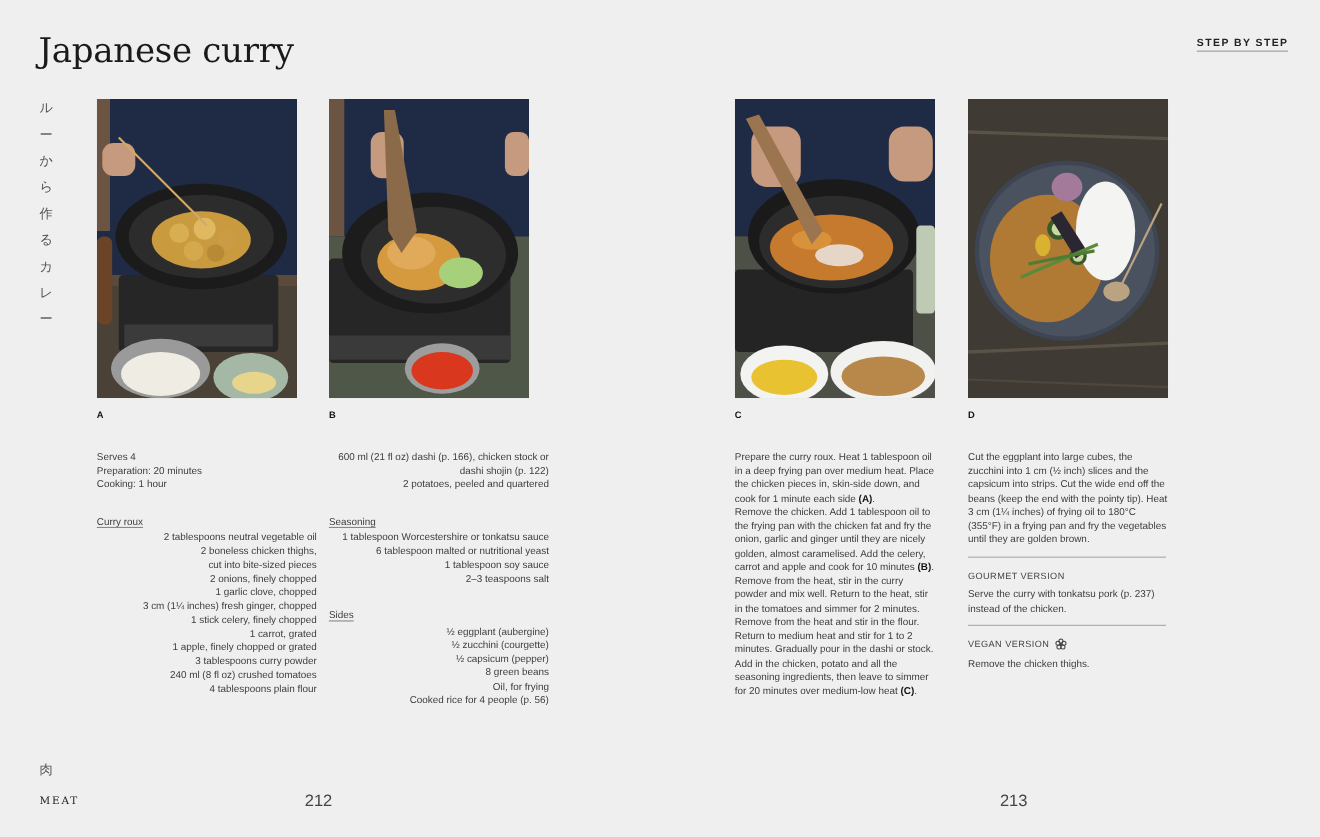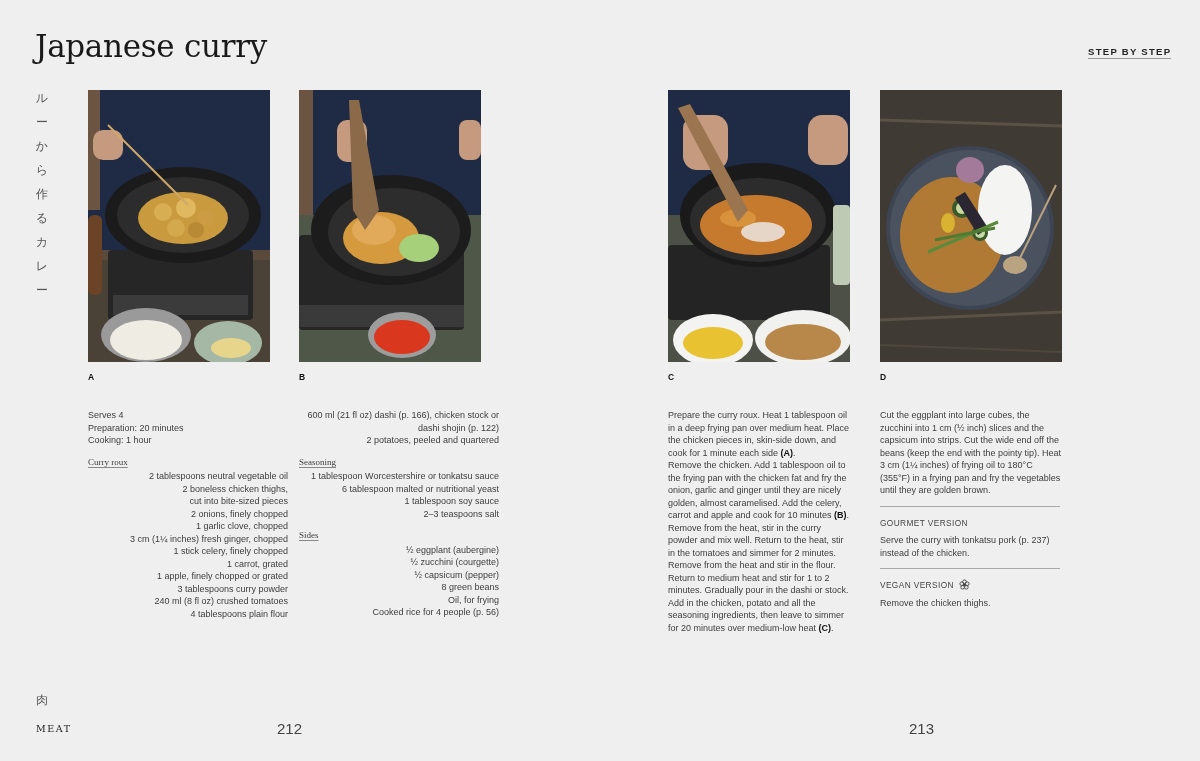--- a/index.html
+++ b/index.html
@@ -13,21 +13,21 @@
   .page-title {
     position: absolute; left: 35px; top: 28px;
     font-family: "DejaVu Serif", "Liberation Serif", serif;
     font-size: 31px; font-weight: normal; color: #1a1a1a;
     letter-spacing: -0.3px;
   }
   .section-tag {
     position: absolute; left: 1088px; top: 34px;
     font-size: 9.5px; font-weight: bold; letter-spacing: 1.3px;
     color: #222; border-bottom: 1.5px solid #999; padding-bottom: 1px;
-    text-decoration: none; cursor: pointer; margin-top: 12px;
+    text-decoration: none; cursor: pointer;
   }
   .vertical-jp {
     position: absolute; left: 35px; top: 86px; width: 14px;
     display: flex; flex-direction: column; align-items: center;
     font-size: 12px; color: #555; line-height: 24px;
     font-family: "DejaVu Sans", sans-serif;
   }
   .photo {
     position: absolute; top: 90px; width: 182px; height: 272px; overflow: hidden;
   }
@@ -35,26 +35,26 @@
   .photo-label {
     position: absolute; top: 372px; font-size: 8.5px; font-weight: bold; color: #111;
   }
   .col {
     position: absolute; font-size: 9px; line-height: 12.5px; color: #3d3d3d;
   }
   .col p { margin: 0; }
   .ing { margin-bottom: 2.8px; text-align: right; }
   .subhead {
     display: inline-block; text-decoration: underline; text-decoration-color: #888;
-    text-underline-offset: 2px; margin-top: 9px; margin-bottom: 2px; font-family: Liberation Serif, serif;
+    text-underline-offset: 2px; margin-top: 21px; margin-bottom: 2px;
   }
   .step { margin-bottom: 10px; }
   .step b { color: #111; }
   .rule { border-top: 1px solid #a8a8a8; margin: 9px 0 10px 0; width: 180px; }
-  .caps { font-size: 8.3px; letter-spacing: 0.4px; color: #444; margin-bottom: 5px; display:flex; align-items:flex-start; gap:5px; }
+  .caps { font-size: 8.3px; letter-spacing: 0.4px; color: #444; margin-bottom: 5px; display:flex; align-items:center; gap:5px; }
   .footer-kanji { position: absolute; left: 36px; top: 692px; font-size: 12px; color: #555; }
   .footer-section {
     position: absolute; left: 36px; top: 723px;
     font-family: "DejaVu Serif", "Liberation Serif", serif;
     font-size: 9.5px; letter-spacing: 1.6px; color: #222; text-align: center;
   }
   .page-num { position: absolute; top: 720px; font-size: 15px; color: #444; }
 </style>
 </head>
 <body>

